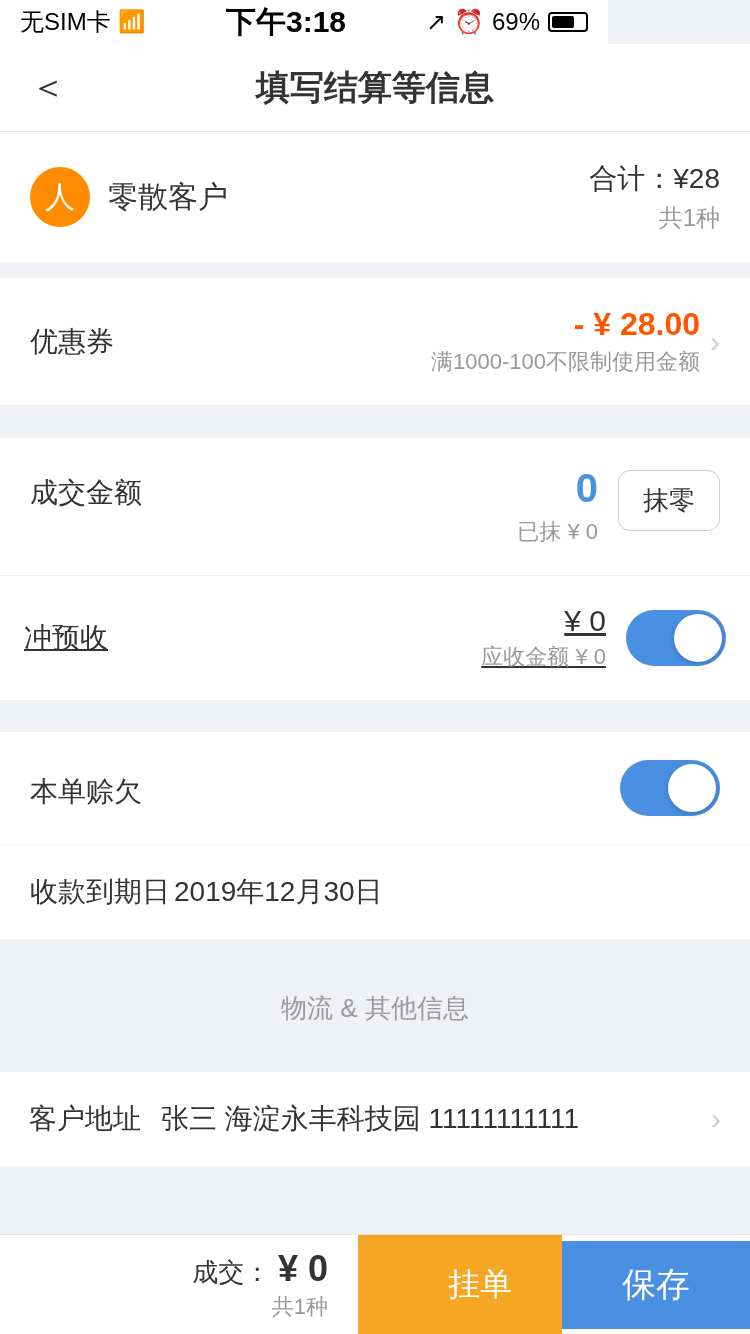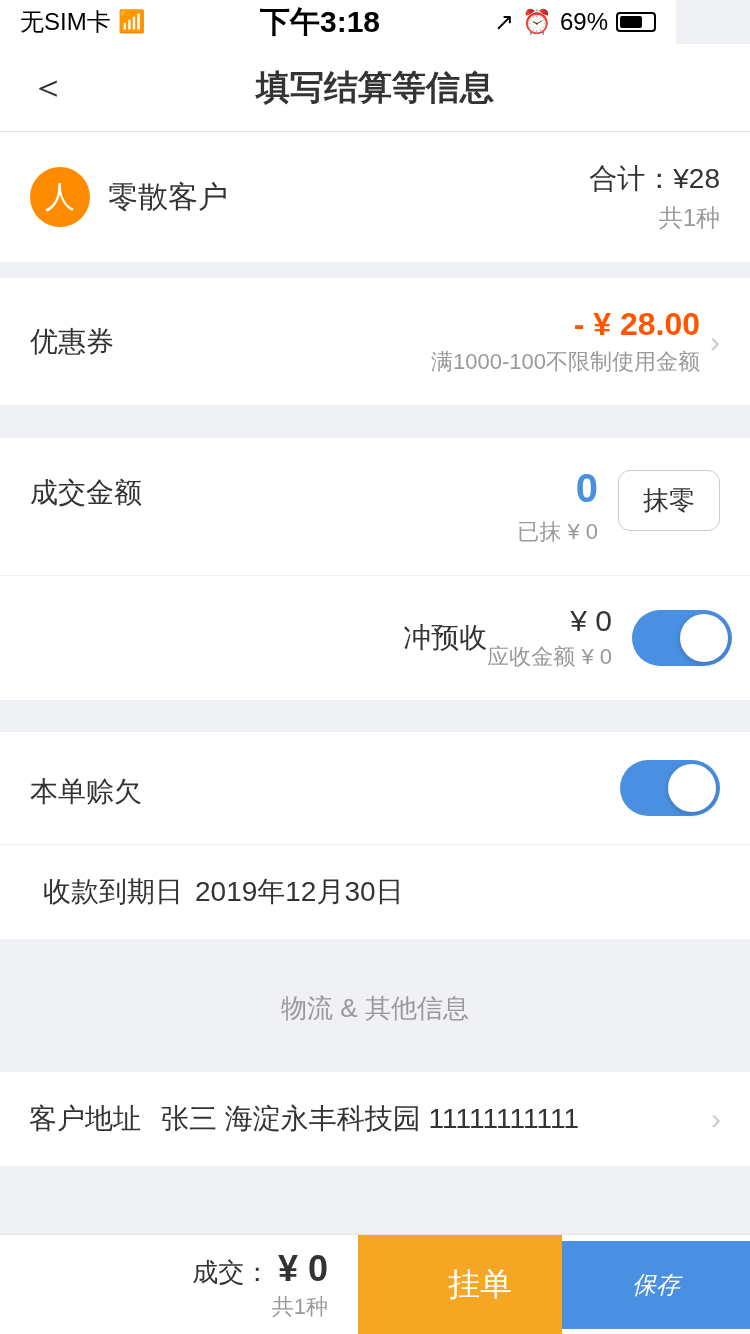--- a/index.html
+++ b/index.html
@@ -9,21 +9,21 @@
       min-height: 1334px;
       background: #f0f1f5;
       font-family: -apple-system, "PingFang SC", "Helvetica Neue", sans-serif;
       font-size: 28px;
       color: #333;
       position: relative;
     }
 
     
     .status-bar {
-      width: 676px;
+      width: 608px;
       height: 44px;
       background: #fff;
       display: flex;
       align-items: center;
       justify-content: space-between;
       padding: 0 20px;
       font-size: 24px;
       color: #000;
     }
     .status-left { display: flex; align-items: center; gap: 8px; }
@@ -146,23 +146,24 @@
       background: #fff;
       cursor: pointer;
       white-space: nowrap;
       margin-top: 4px;
     }
 
     
     .prepaid-row {
       display: flex;
       align-items: center;
-      justify-content: flex-end;
-      padding: 28px 18px;
-      background: #fff;
+      justify-content: space-between;
+      padding: 28px 24px;
+      background: #fff;
+      text-decoration: underline;
     }
     .prepaid-label { font-size: 28px; color: #333; }
     .prepaid-right { display: flex; align-items: center; gap: 20px; }
     .prepaid-info { text-align: right; }
     .prepaid-amount { font-size: 30px; color: #333; font-weight: 500; }
     .prepaid-sub { font-size: 22px; color: #999; margin-top: 4px; }
 
     
     .toggle {
       width: 100px;
@@ -191,23 +192,23 @@
       justify-content: space-between;
       padding: 28px 30px;
       background: #fff;
       border-bottom: 1px solid #f0f0f0;
     }
 
     
     .duedate-row {
       display: flex;
       align-items: center;
-      padding: 28px 43px;
-      background: #fff;
-      gap: 12px;
+      padding: 28px 30px;
+      background: #fff;
+      gap: 4px;
     }
     .duedate-label { font-size: 28px; color: #333; }
     .duedate-value { font-size: 28px; color: #333; }
 
     
     .section-divider {
       background: #f0f1f5;
       height: 16px;
     }
 
@@ -272,24 +273,23 @@
       cursor: pointer;
       padding-left: 40px;
     }
     .btn-save {
       width: 188px;
       height: 88px;
       background: #4a90e2;
       display: flex;
       align-items: center;
       justify-content: center;
-      font-size: 24px;
+      font-size: 34px;
       color: #fff;
       cursor: pointer;
-      font-style: italic;
     }
   </style>
 </head>
 <body>
 
 <div class="status-bar">
   <div class="status-left">
     <span>无SIM卡</span>
     <span class="wifi-icon">📶</span>
   </div>

